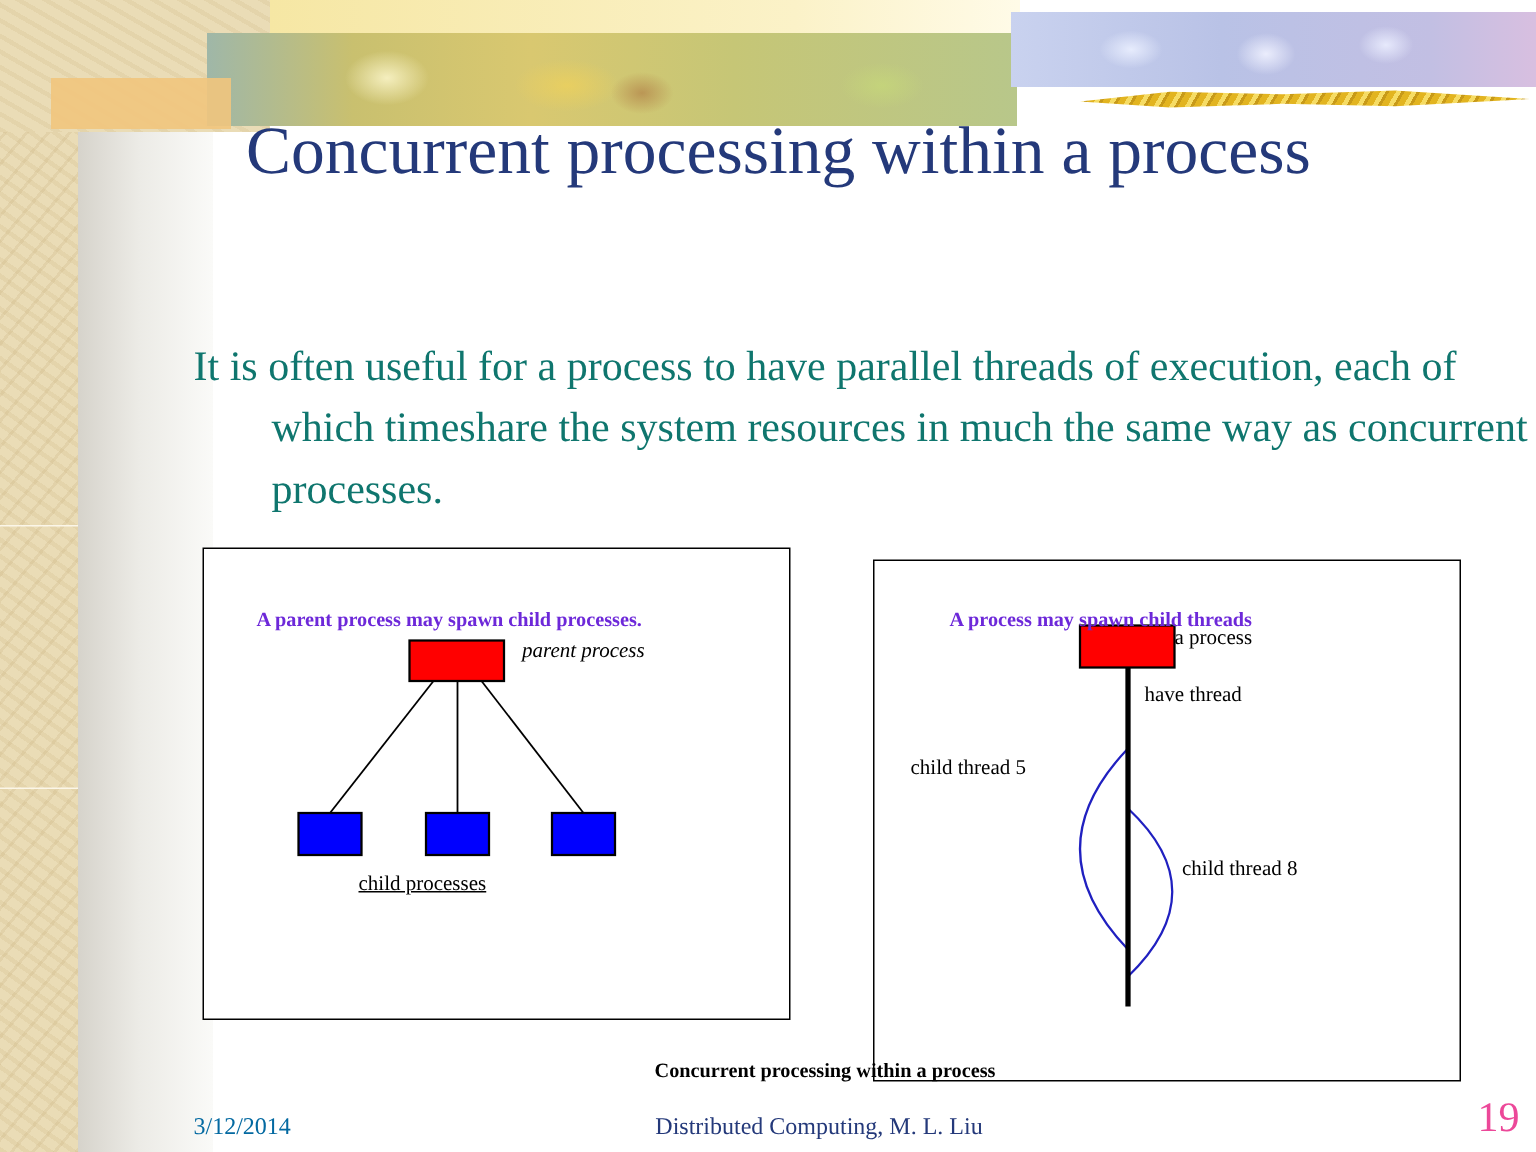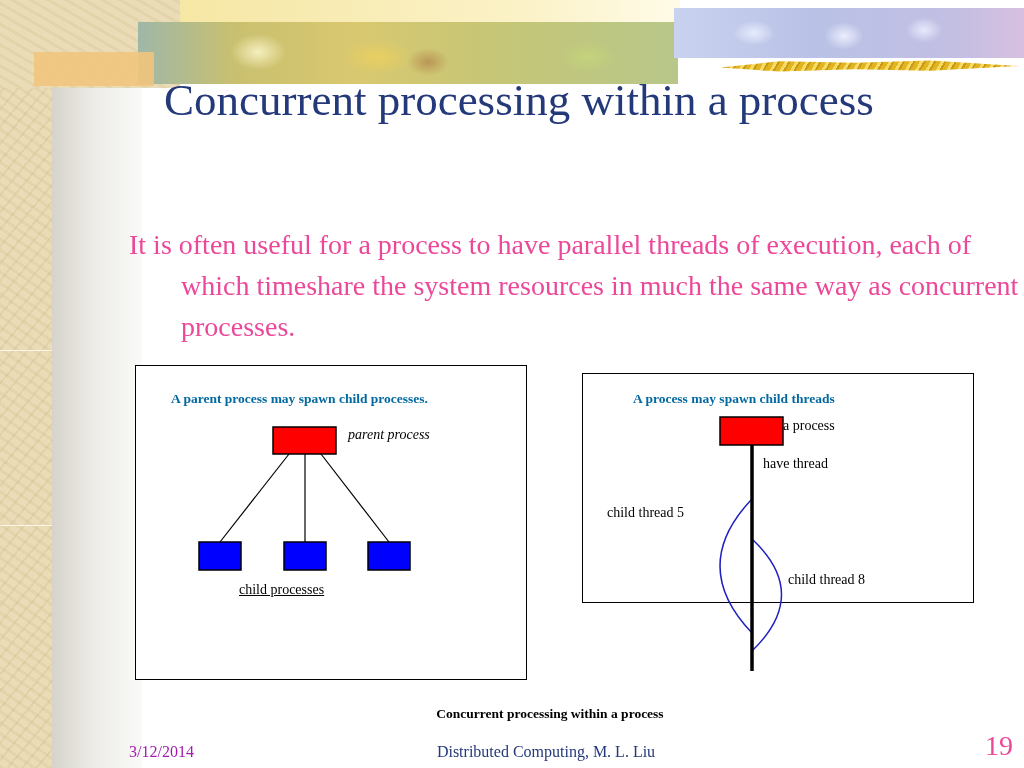--- a/index.html
+++ b/index.html
@@ -56,38 +56,39 @@
     background: repeating-linear-gradient(120deg, #e2b420 0 4px, #f6dc64 4px 7px, #c89a18 7px 9px);
     clip-path: polygon(0 60%, 20% 20%, 45% 30%, 70% 15%, 100% 50%, 70% 80%, 45% 70%, 20% 85%);
   }
   .title {
     position: absolute; left: 164px; top: 66px; margin: 0;
     font-family: "Liberation Serif", serif; font-weight: normal;
     font-size: 45px; line-height: 69px; color: #24397a; width: 760px;
   }
   .body-text {
     position: absolute; left: 129px; top: 224px; width: 840px; margin: 0;
-    font-size: 28px; line-height: 41px; color: #ec4899;
+    font-size: 28px; line-height: 41px; color: #0f766e;
     padding-left: 52px; text-indent: -52px;
   }
   .figure {
     position: absolute; background: #ffffff; border: 1.5px solid #000;
     box-sizing: border-box;
   }
   .fig-title {
-    position: absolute; font-weight: bold; font-size: 13.5px; color: #0369a1;
+    position: absolute; font-weight: bold; font-size: 13.5px; color: #6d28d9;
     white-space: nowrap;
+    margin-top: 14px;
   }
   .fig-label { position: absolute; font-size: 14px; color: #000; white-space: nowrap; }
   svg.diagram { position: absolute; left: 0; top: 0; }
   .caption {
     position: absolute; left: 0; width: 1100px; top: 706px; text-align: center;
     font-weight: bold; font-size: 13.5px; color: #000;
   }
-  .footer-date { position: absolute; left: 129px; top: 743px; font-size: 16px; color: #a21caf; }
+  .footer-date { position: absolute; left: 129px; top: 743px; font-size: 16px; color: #0369a1; }
   .footer-center { position: absolute; left: 0; width: 1092px; top: 743px; text-align: center; font-size: 16px; color: #24397a; }
   .footer-page { position: absolute; right: 11px; top: 730px; font-size: 28px; color: #ec4899; }
 </style>
 </head>
 <body>
 
 <div class="left-strip">
   <div class="strip-seam" style="top:350px"></div>
   <div class="strip-seam" style="top:525px"></div>
 </div>
@@ -111,21 +112,21 @@
     <rect x="137" y="61" width="63" height="27" fill="#ff0000" stroke="#000" stroke-width="1.5"></rect>
     <rect x="63" y="176" width="42" height="28" fill="#0000ff" stroke="#000" stroke-width="1.5"></rect>
     <rect x="148" y="176" width="42" height="28" fill="#0000ff" stroke="#000" stroke-width="1.5"></rect>
     <rect x="232" y="176" width="42" height="28" fill="#0000ff" stroke="#000" stroke-width="1.5"></rect>
   </svg>
   <div class="fig-title" style="left:35px; top:25px;">A parent process may spawn child processes.</div>
   <div class="fig-label" style="left:212px; top:61px;font-style:italic;">parent process</div>
   <div class="fig-label" style="left:103px; top:216px;text-decoration:underline;">child processes</div>
 </div>
 
-<div class="figure" style="left:582px; top:373px; width:392px; height:230px;">
+<div class="figure" style="left:582px; top:373px; width:392px; height:348px;">
   <svg class="diagram" width="392" height="307">
     <path d="M169 125 Q 105 192 169 259" fill="none" stroke="#2020c0" stroke-width="1.5"></path>
     <path d="M169 165 Q 228 220 169 277" fill="none" stroke="#2020c0" stroke-width="1.5"></path>
     <line x1="169" y1="71" x2="169" y2="297" stroke="#000" stroke-width="3.5"></line>
     <rect x="137" y="43" width="63" height="28" fill="#ff0000" stroke="#000" stroke-width="1.5"></rect>
   </svg>
   <div class="fig-title" style="left:50px; top:17px;">A process may spawn child threads</div>
   <div class="fig-label" style="left:200px; top:44px;">a process</div>
   <div class="fig-label" style="left:180px; top:82px;">have thread</div>
   <div class="fig-label" style="left:24px; top:131px;">child thread 5</div>

